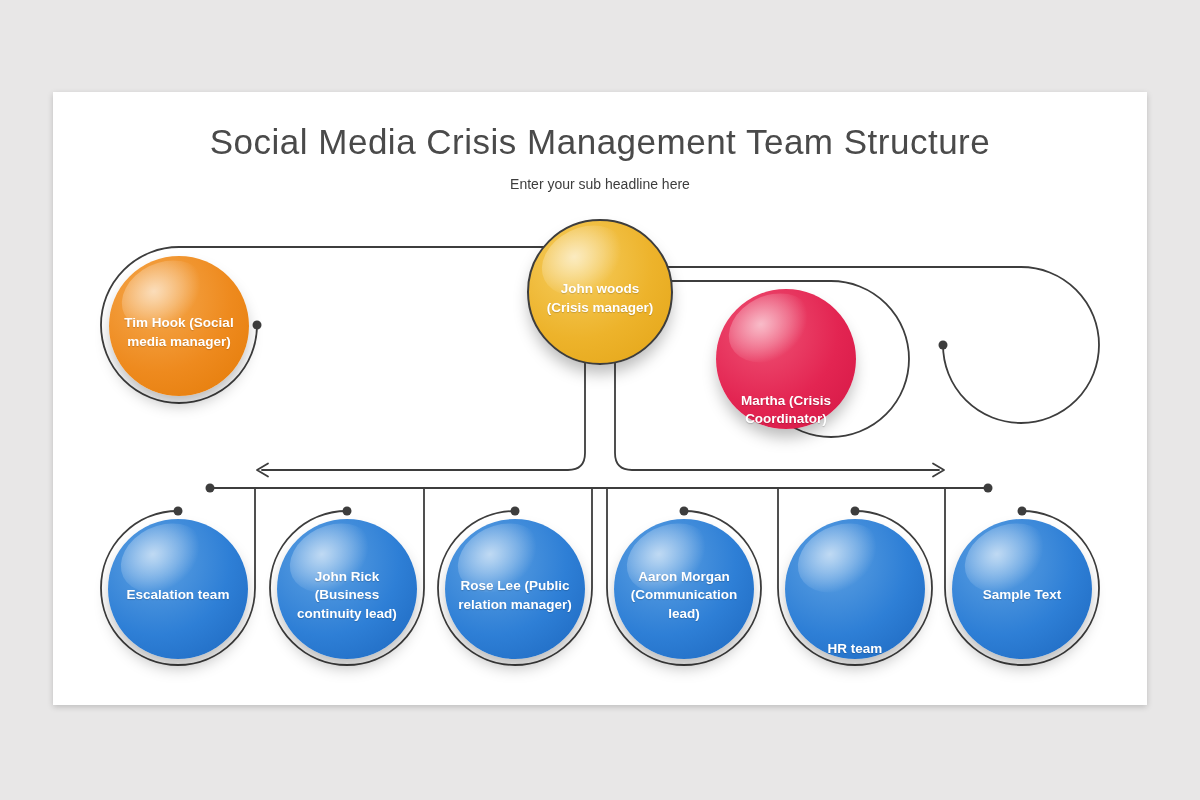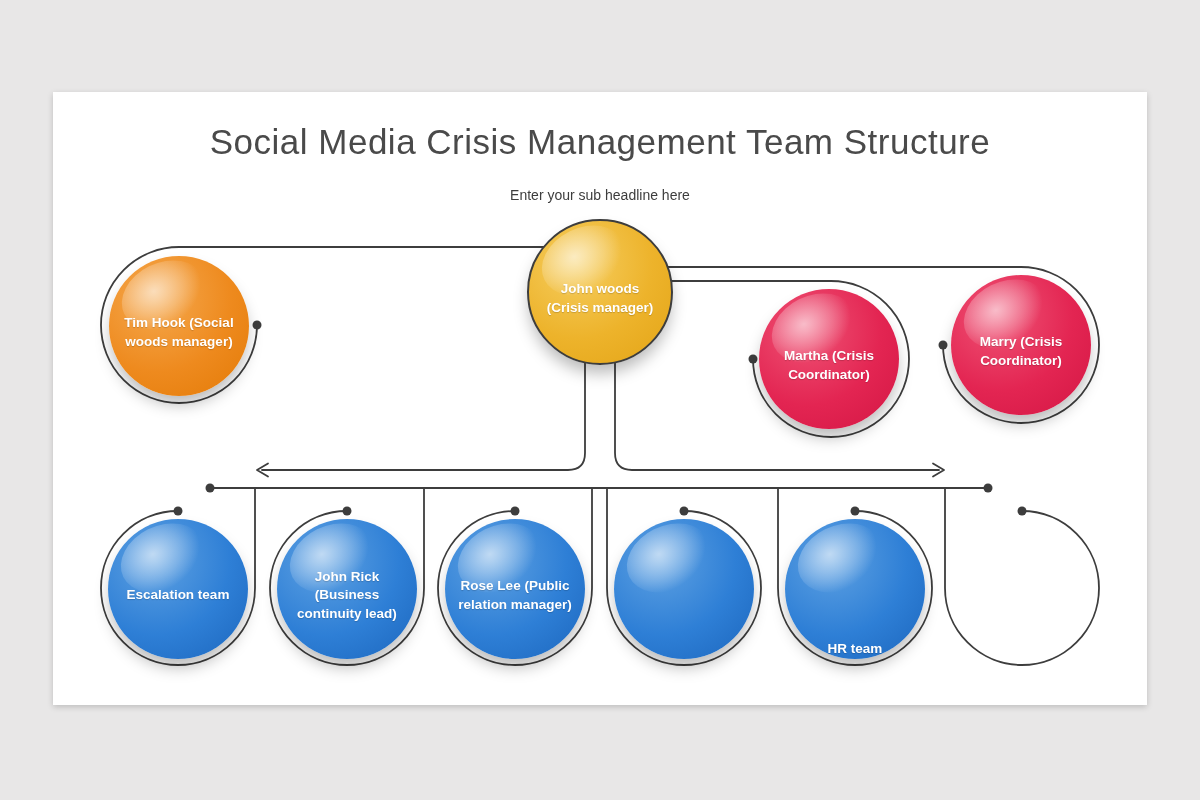--- a/index.html
+++ b/index.html
@@ -19,21 +19,20 @@
     position:absolute;left:53px;top:122px;width:1094px;
     text-align:center;
     font-size:35px;letter-spacing:0.5px;
     color:var(--c-title-text,#4A4A4A);
   }
   .slide-subtitle{
     position:absolute;left:53px;top:176px;width:1094px;
     text-align:center;
     font-size:14px;
     color:var(--c-subtitle-text,#3D3D3D);
-    margin-top:11px;
   }
   svg.connectors{
     position:absolute;left:0;top:0;width:1200px;height:800px;
     pointer-events:none;
   }
   svg.connectors path{
     fill:none;
     stroke:var(--c-line,#3D3D3D);
     stroke-width:1.8;
     stroke-linecap:round;
@@ -72,21 +71,21 @@
   }
   .node--gold .node__label{width:122px;}
   .node--orange{
     width:140px;height:140px;left:109px;top:256px;
     background:radial-gradient(circle at 34% 30%, var(--c-orange-light,#F5A94F) 0%, var(--c-orange,#EE8A1E) 55%, var(--c-orange-dark,#E37A06) 100%);
   }
   .node--pink{
     background:radial-gradient(circle at 34% 30%, var(--c-pink-light,#EF5375) 0%, var(--c-pink,#E32552) 55%, var(--c-pink-dark,#D31644) 100%);
     width:140px;height:140px;
   }
-  .node--martha{left:759px;top:289px;}
+  .node--martha{left:716px;top:289px;align-items:flex-end;}
   .node--marry{left:951px;top:275px;}
   .node--blue{
     width:140px;height:140px;top:519px;
     background:radial-gradient(circle at 34% 30%, var(--c-blue-light,#5EA1E2) 0%, var(--c-blue,#2E7FD6) 55%, var(--c-blue-dark,#1C66BD) 100%);
   }
   .node--b1{left:108px;justify-content:center;}
   .node--b2{left:277px;}
   .node--b3{left:445px;}
   .node--b4{left:614px;}
   .node--b5{left:785px;align-items:flex-end;}
@@ -136,51 +135,52 @@
     <circle cx="1022" cy="511" r="4.5"></circle>
   </svg>
 
   <div class="node node--gold">
     <span class="gloss"></span>
     <span class="node__label">John woods (Crisis manager)</span>
   </div>
 
   <div class="node node--orange">
     <span class="gloss"></span>
-    <span class="node__label">Tim Hook (Social woods manager)</span>
+    <span class="node__label">Tim Hook (Social media manager)</span>
   </div>
 
   <div class="node node--pink node--martha">
     <span class="gloss"></span>
     <span class="node__label">Martha (Crisis Coordinator)</span>
   </div>
 
-  <div class="node node--pink node--marry">
-    <span class="gloss"></span>
-    <span class="node__label">Marry (Crisis Coordinator)</span>
-  </div>
 
   <div class="node node--blue node--b1">
     <span class="gloss"></span>
     <span class="node__label">Escalation team</span>
   </div>
 
   <div class="node node--blue node--b3">
     <span class="gloss"></span>
     <span class="node__label">Rose Lee (Public relation manager)</span>
   </div>
 
   <div class="node node--blue node--b2">
     <span class="gloss"></span>
     <span class="node__label">John Rick (Business continuity lead)</span>
   </div>
 
   <div class="node node--blue node--b4">
     <span class="gloss"></span>
+    <span class="node__label">Aaron Morgan (Communication lead)</span>
   </div>
 
   <div class="node node--blue node--b5">
     <span class="gloss"></span>
     <span class="node__label">HR team</span>
   </div>
 
+  <div class="node node--blue node--b6">
+    <span class="gloss"></span>
+    <span class="node__label">Sample Text</span>
+  </div>
 
 </div>
 
 </body></html>

